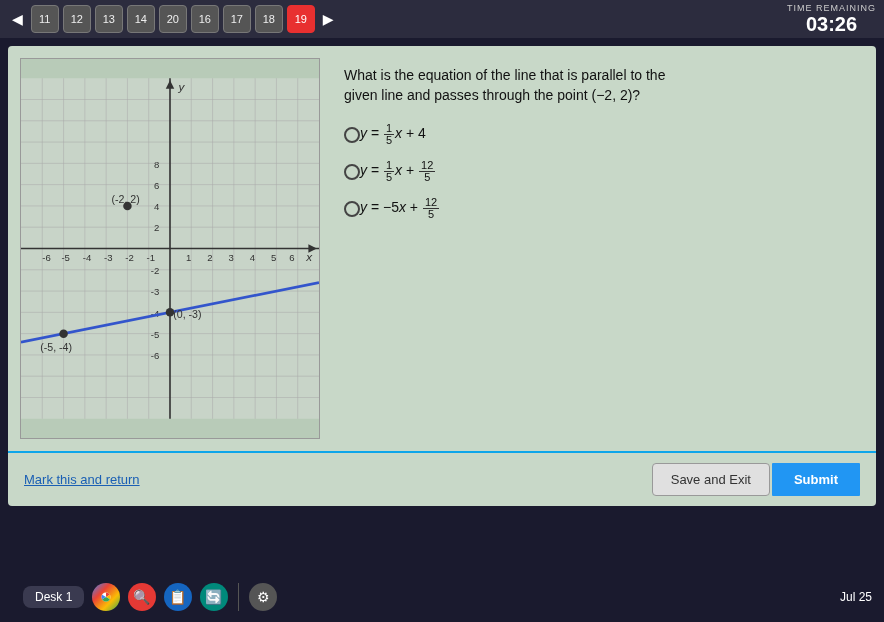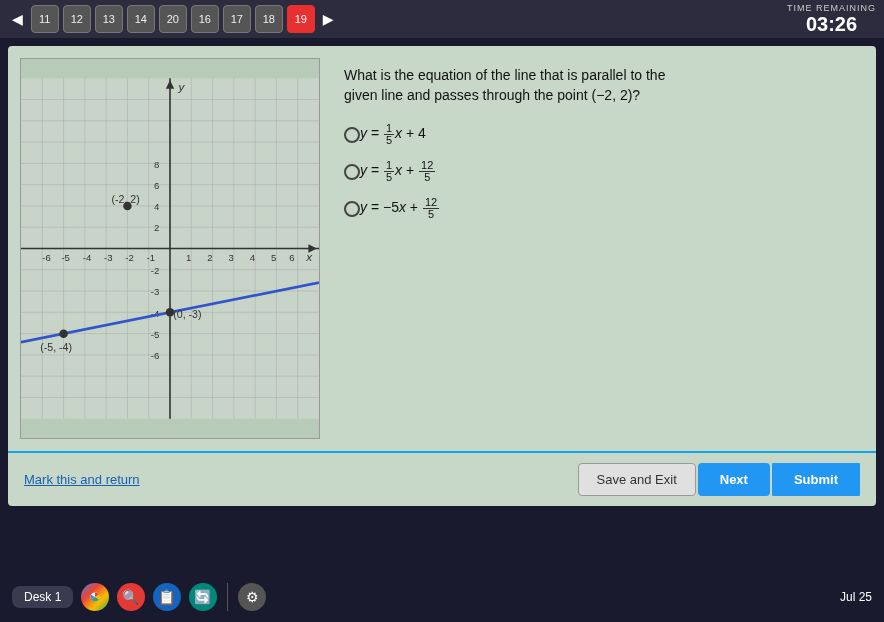--- a/index.html
+++ b/index.html
@@ -174,21 +174,21 @@
       font-size: 13px;
       cursor: pointer;
       color: #fff;
       font-weight: bold;
     }
 
     
     .taskbar {
       position: absolute;
       bottom: 0;
-      left: 0;
+      left: 11px;
       right: 0;
       height: 50px;
       background: #1a1a2e;
       display: flex;
       align-items: center;
       padding: 0 12px;
       gap: 8px;
     }
     .taskbar-app {
       background: #3a3a50;
@@ -410,21 +410,20 @@
         </li>
       </ul>
     </div>
 
   </div>
 
   <div class="content-footer">
     <a class="mark-return-link">Mark this and return</a>
     <div class="footer-buttons">
       <button class="btn-save">Save and Exit</button>
-      <button class="btn-next">Next</button>
       <button class="btn-submit">Submit</button>
     </div>
   </div>
 </div>
 
 <div class="taskbar">
   <div class="taskbar-app">
     <span>Desk 1</span>
   </div>
 

